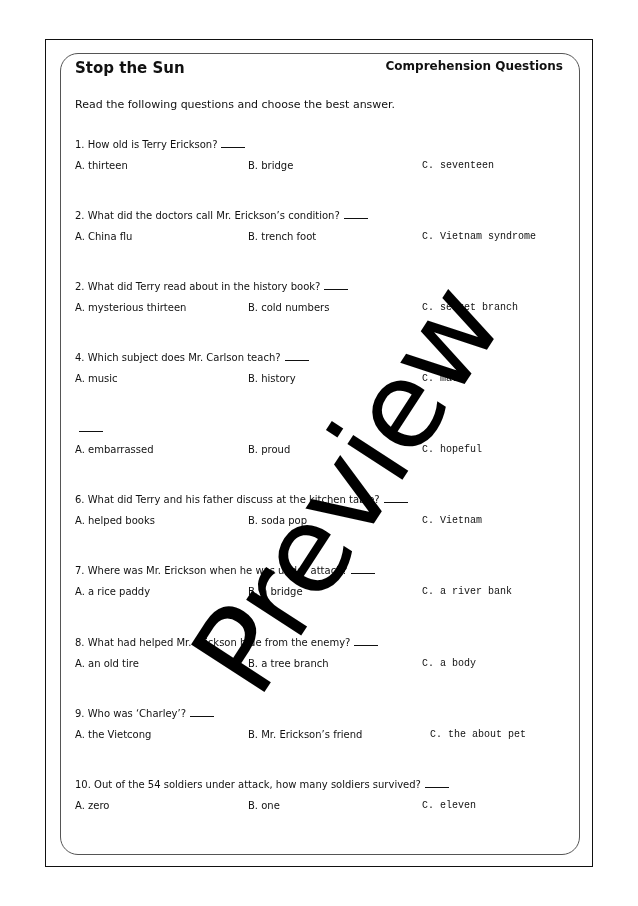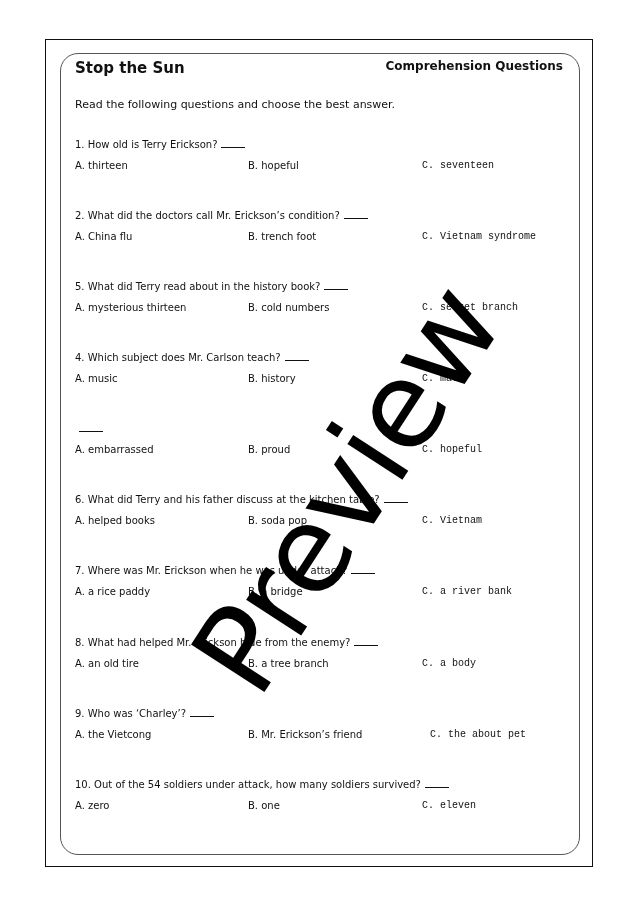--- a/index.html
+++ b/index.html
@@ -32,36 +32,36 @@
 <div class="frame"></div>
 
 <div class="hdr-left">Stop the Sun</div>
 <div class="hdr-right">Comprehension Questions</div>
 <div class="instr">Read the following questions and choose the best answer.</div>
 
 <div class="q" style="top:136px">
   <div class="stem"><span>1. How old is Terry Erickson?</span><span class="blank"></span></div>
   <div class="opts">
     <span class="opt a">A. thirteen</span>
-    <span class="opt b">B. hopeful</span>
+    <span class="opt b">B. bridge</span>
     <span class="opt c">C. seventeen</span>
   </div>
 </div>
 
 <div class="q" style="top:207px">
   <div class="stem"><span>2. What did the doctors call Mr. Erickson’s condition?</span><span class="blank"></span></div>
   <div class="opts">
     <span class="opt a">A. China flu</span>
     <span class="opt b">B. trench foot</span>
     <span class="opt c">C. Vietnam syndrome</span>
   </div>
 </div>
 
 <div class="q" style="top:278px">
-  <div class="stem"><span>5. What did Terry read about in the history book?</span><span class="blank"></span></div>
+  <div class="stem"><span>2. What did Terry read about in the history book?</span><span class="blank"></span></div>
   <div class="opts">
     <span class="opt a">A. mysterious thirteen</span>
     <span class="opt b">B. cold numbers</span>
     <span class="opt c">C. secret branch</span>
   </div>
 </div>
 
 <div class="q" style="top:349px">
   <div class="stem"><span>4. Which subject does Mr. Carlson teach?</span><span class="blank"></span></div>
   <div class="opts">

